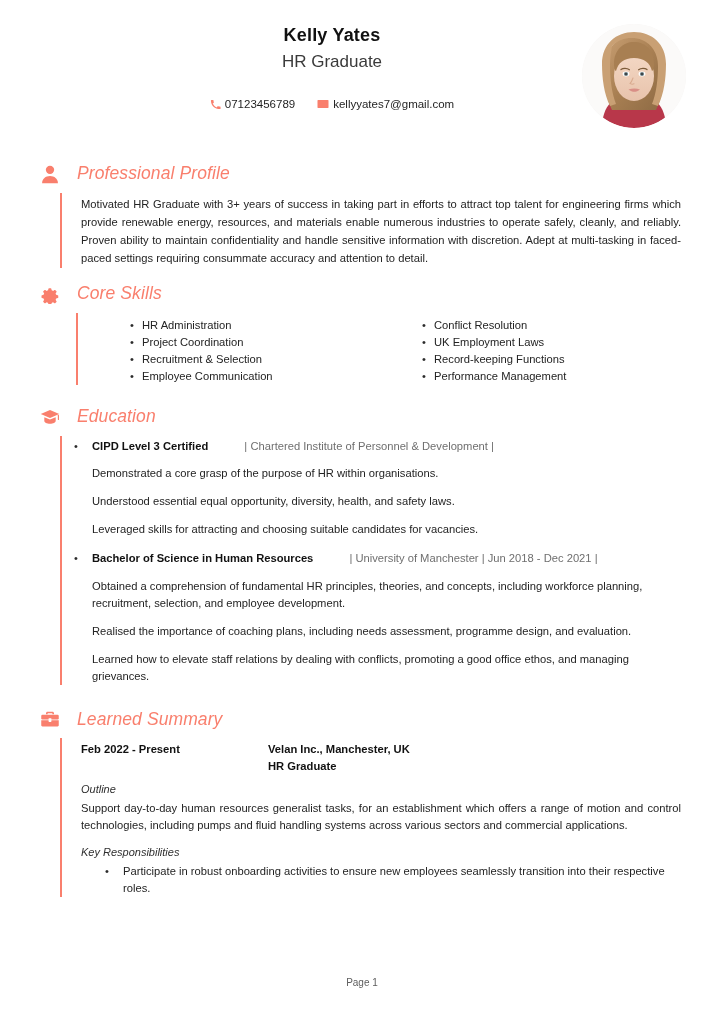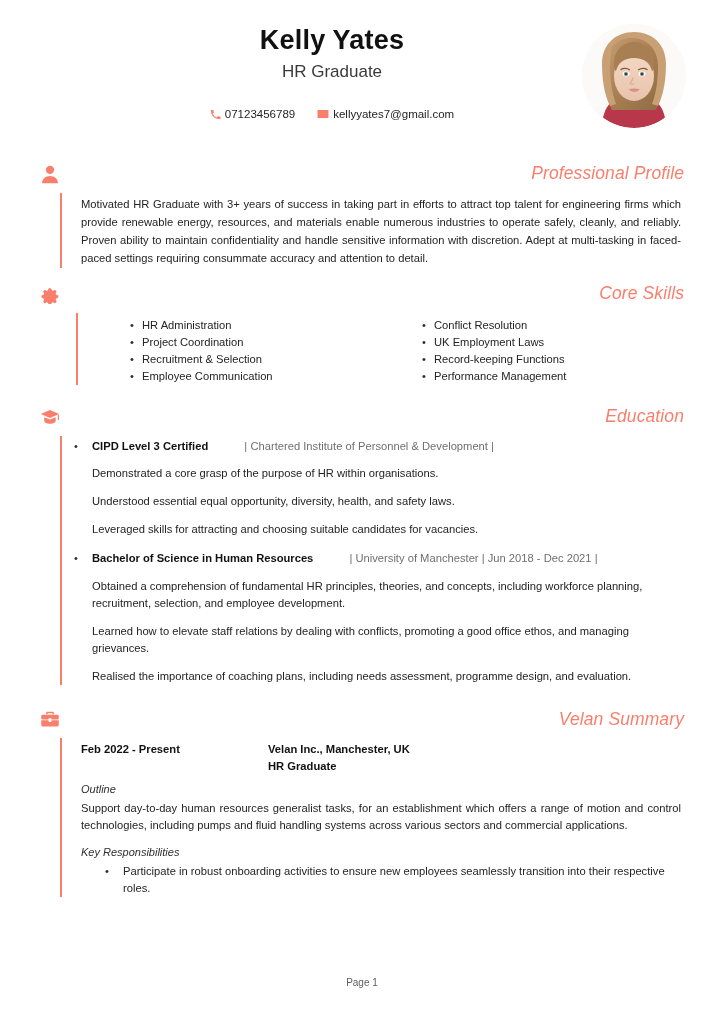--- a/index.html
+++ b/index.html
@@ -13,21 +13,21 @@
     overflow: hidden;
     position: relative;
   }
 
   .page { position: relative; width: 724px; height: 1024px; padding: 0; }
 
   
   .header { position: relative; padding: 26px 40px 0 40px; height: 150px; }
   .header-center { text-align: center; padding-right: 60px; }
   .name {
-    font-size: 27px;
+    font-size: 18px;
     font-weight: bold;
     color: #111111;
     letter-spacing: 0.2px;
     margin: 0 0 6px 0;
     line-height: 1.1;
   }
   .job-title {
     font-size: 17px;
     font-weight: normal;
     color: #3a3a3a;
@@ -56,23 +56,22 @@
     overflow: hidden;
     background: #f7f5f4;
   }
   .photo .face-svg { display: block; width: 104px; height: 104px; }
 
   
   .section { padding: 0 40px; }
   .section-head {
     display: flex;
     align-items: center;
-    gap: 9px;
+    gap: 17px;
     margin-bottom: 9px;
-    justify-content: space-between;
   }
   .section-icon { width: 20px; height: 20px; flex: 0 0 20px; display: block; }
   .section-title {
     font-size: 17.5px;
     font-style: italic;
     color: #F97F6D;
     font-weight: normal;
     letter-spacing: 0.1px;
     line-height: 1;
   }
@@ -335,39 +334,39 @@
           <p class="edu-point">Demonstrated a core grasp of the purpose of HR within organisations.</p>
           <p class="edu-point">Understood essential equal opportunity, diversity, health, and safety laws.</p>
           <p class="edu-point">Leveraged skills for attracting and choosing suitable candidates for vacancies.</p>
         </div>
 
         <div class="edu-item">
           <div class="edu-head">
             <b>Bachelor of Science in Human Resources</b><span class="sep"> | University of Manchester | Jun 2018 - Dec 2021 |</span>
           </div>
           <p class="edu-point">Obtained a comprehension of fundamental HR principles, theories, and concepts, including workforce planning, recruitment, selection, and employee development.</p>
+          <p class="edu-point">Realised the importance of coaching plans, including needs assessment, programme design, and evaluation.</p>
           <p class="edu-point">Learned how to elevate staff relations by dealing with conflicts, promoting a good office ethos, and managing grievances.</p>
-          <p class="edu-point">Realised the importance of coaching plans, including needs assessment, programme design, and evaluation.</p>
         </div>
 
       </div>
     </div>
   </div>
 
   <div class="section sp-career">
     <div class="section-head">
       <span>
         <svg class="section-icon" viewBox="0 0 24 24" fill="#F97F6D">
           <path d="M9 3.2h6c1 0 1.8.8 1.8 1.8v1.4h-2V5.2H9.2v1.2h-2V5c0-1 .8-1.8 1.8-1.8z"></path>
           <rect x="1.5" y="7" width="21" height="5.6" rx="1.4"></rect>
           <rect x="10.3" y="11" width="3.4" height="3" rx="0.6" fill="#ffffff"></rect>
           <path d="M1.5 13.6v6c0 .8.6 1.4 1.4 1.4h18.2c.8 0 1.4-.6 1.4-1.4v-6h-8.8v1.2c0 .4-.3.7-.7.7h-2c-.4 0-.7-.3-.7-.7v-1.2H1.5z"></path>
         </svg>
       </span>
-      <span class="section-title">Velan Summary</span>
+      <span class="section-title">Learned Summary</span>
     </div>
     <div class="accent-body">
 
       <div class="job-head">
         <div class="job-dates">Feb 2022 - Present</div>
         <div>
           <div class="job-meta">Velan Inc., Manchester, UK</div>
           <div class="job-meta">HR Graduate</div>
         </div>
       </div>

